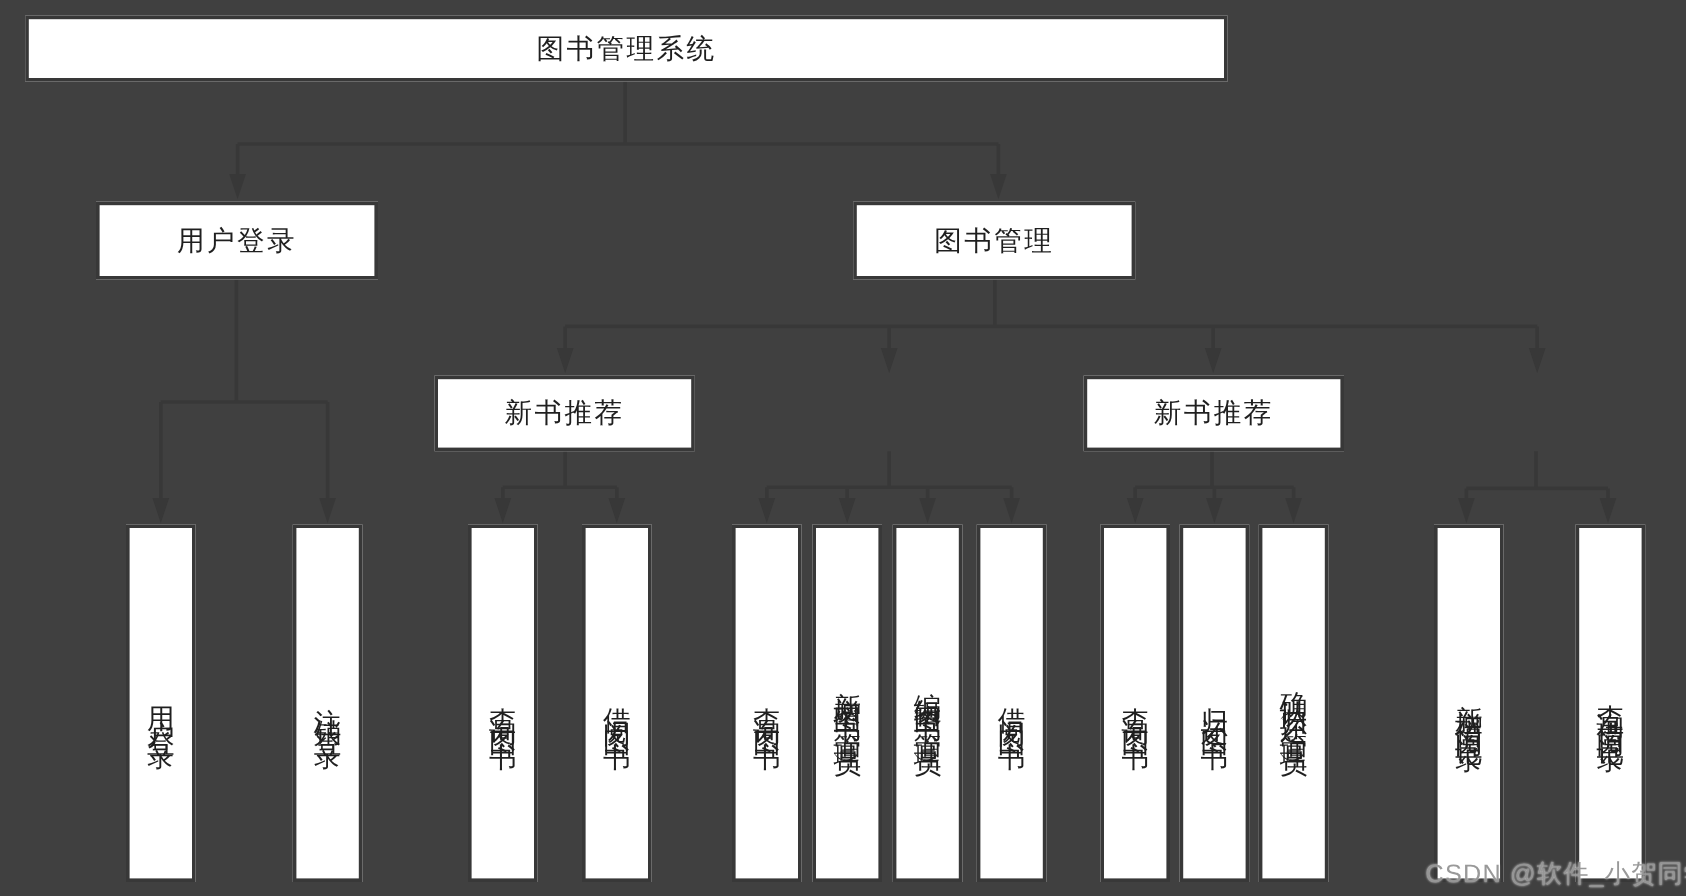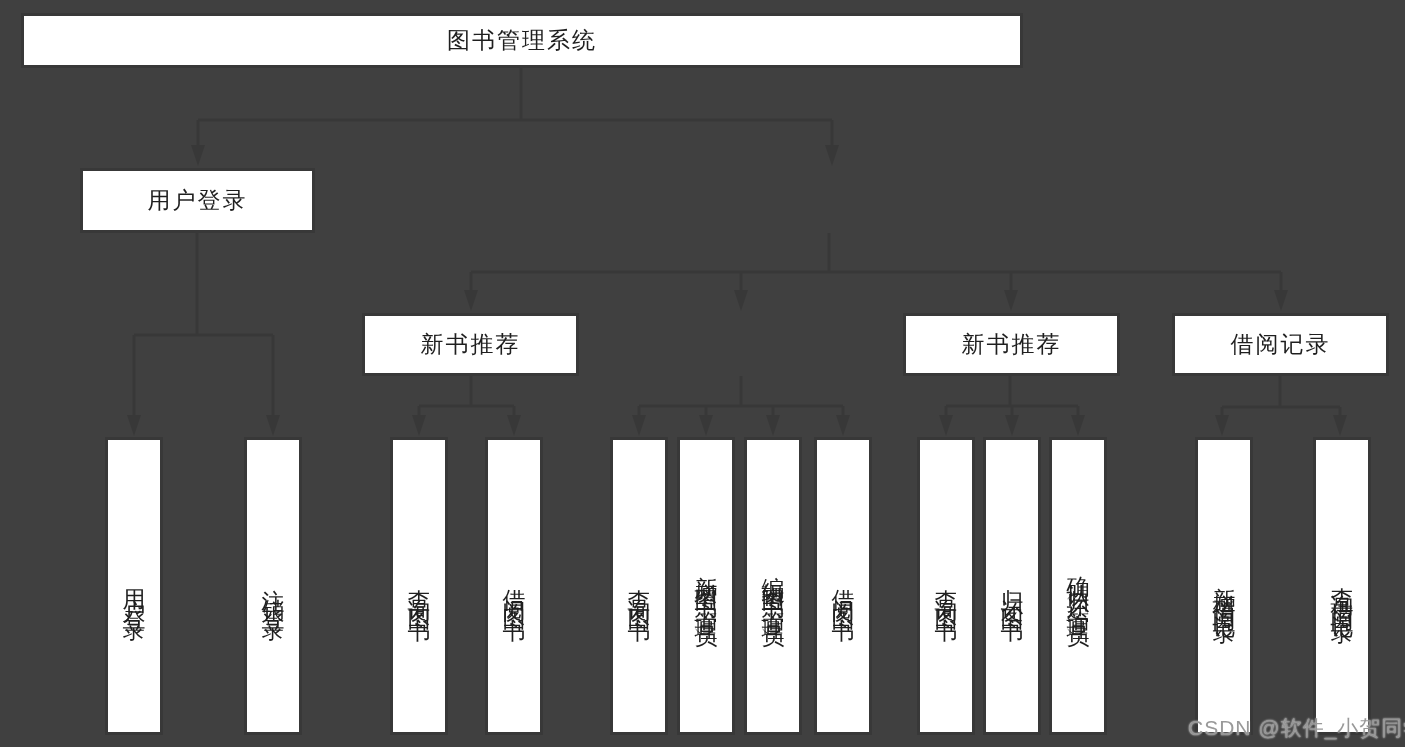--- a/index.html
+++ b/index.html
@@ -107,29 +107,29 @@
     </g>
   </svg>
 
   <div class="box root-box">
     <span class="hlabel">图书管理系统</span>
   </div>
 
   <div class="box branch-box" style="left:80px;">
     <span class="hlabel">用户登录</span>
   </div>
+  <div class="box branch-box" style="left:711px;">
+    <span class="hlabel">图书管理</span>
+  </div>
 
   <div class="box group-box" style="left:362px;font-family:Liberation Serif, serif;">
     <span class="hlabel">新书推荐</span>
   </div>
   <div class="box group-box" style="left:903px;">
     <span class="hlabel">新书推荐</span>
-  </div>
-  <div class="box group-box" style="left:1172px;">
-    <span class="hlabel">借阅记录</span>
   </div>
 
   <div class="box leaf" style="left:105px;">
     <span class="vtext v4">用户登录</span>
   </div>
   <div class="box leaf" style="left:244px;">
     <span class="vtext v4">注销登录</span>
   </div>
 
   <div class="box leaf" style="left:390px;">

